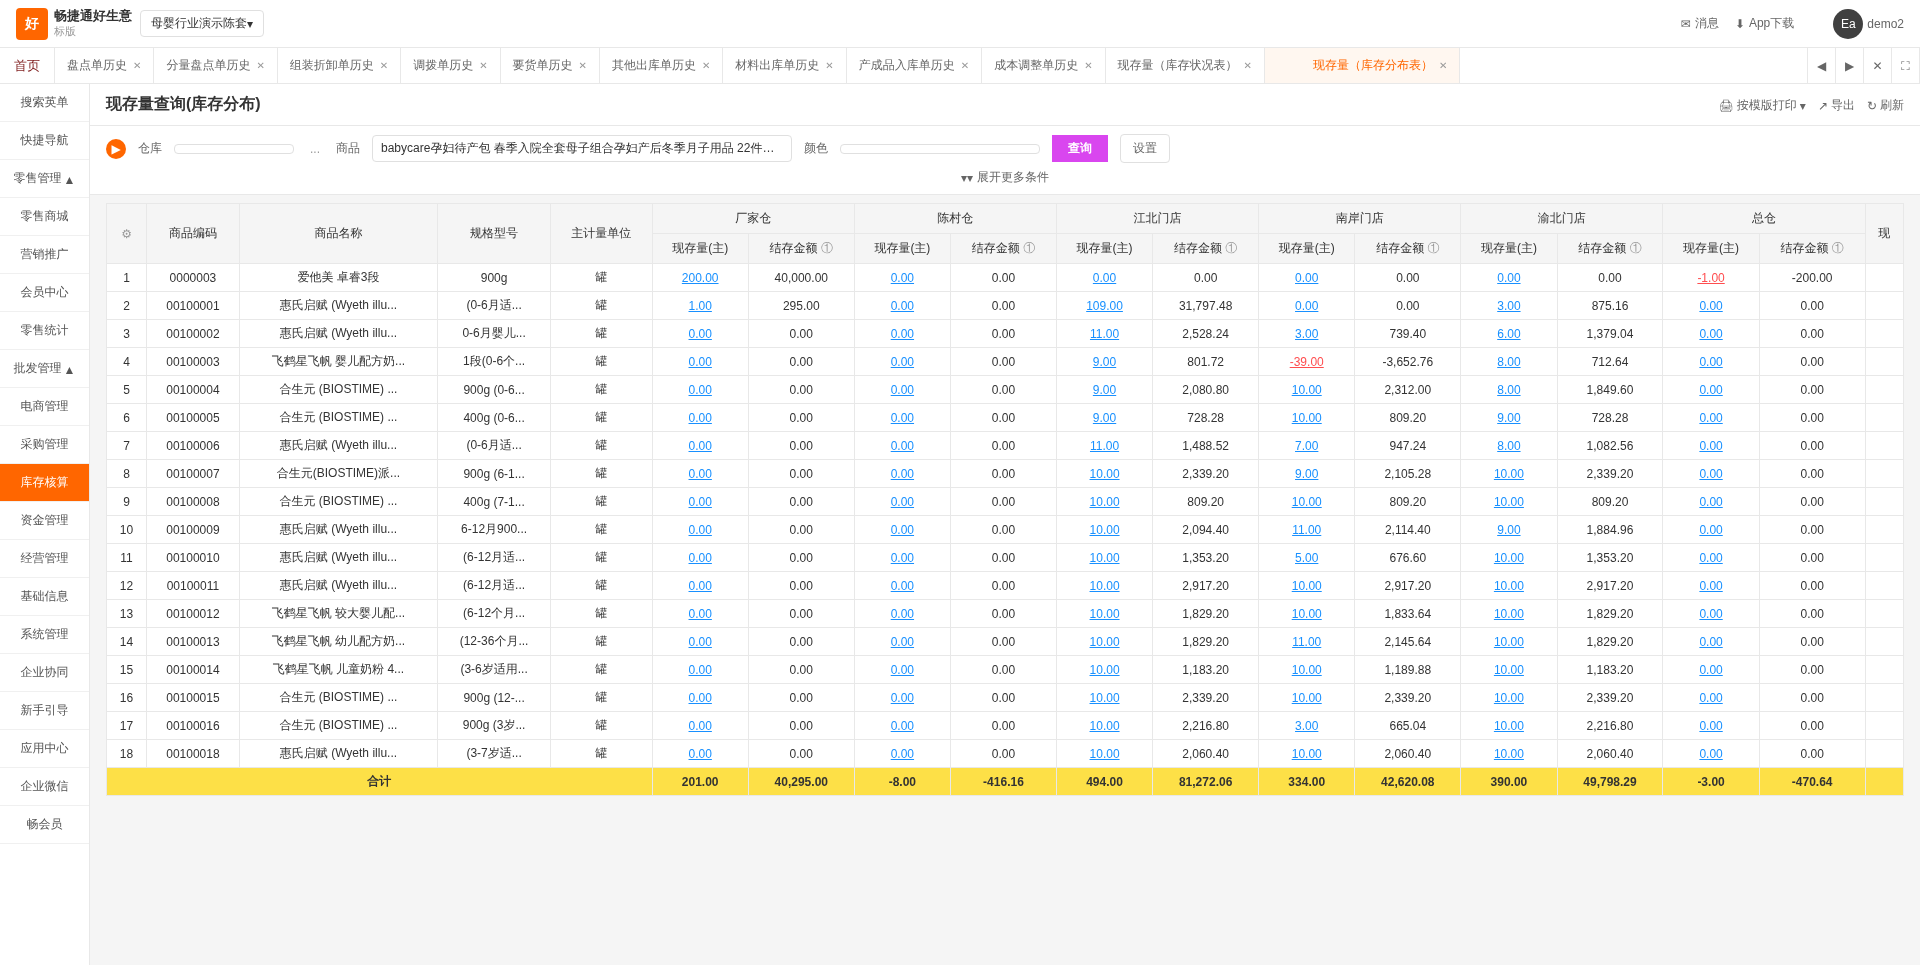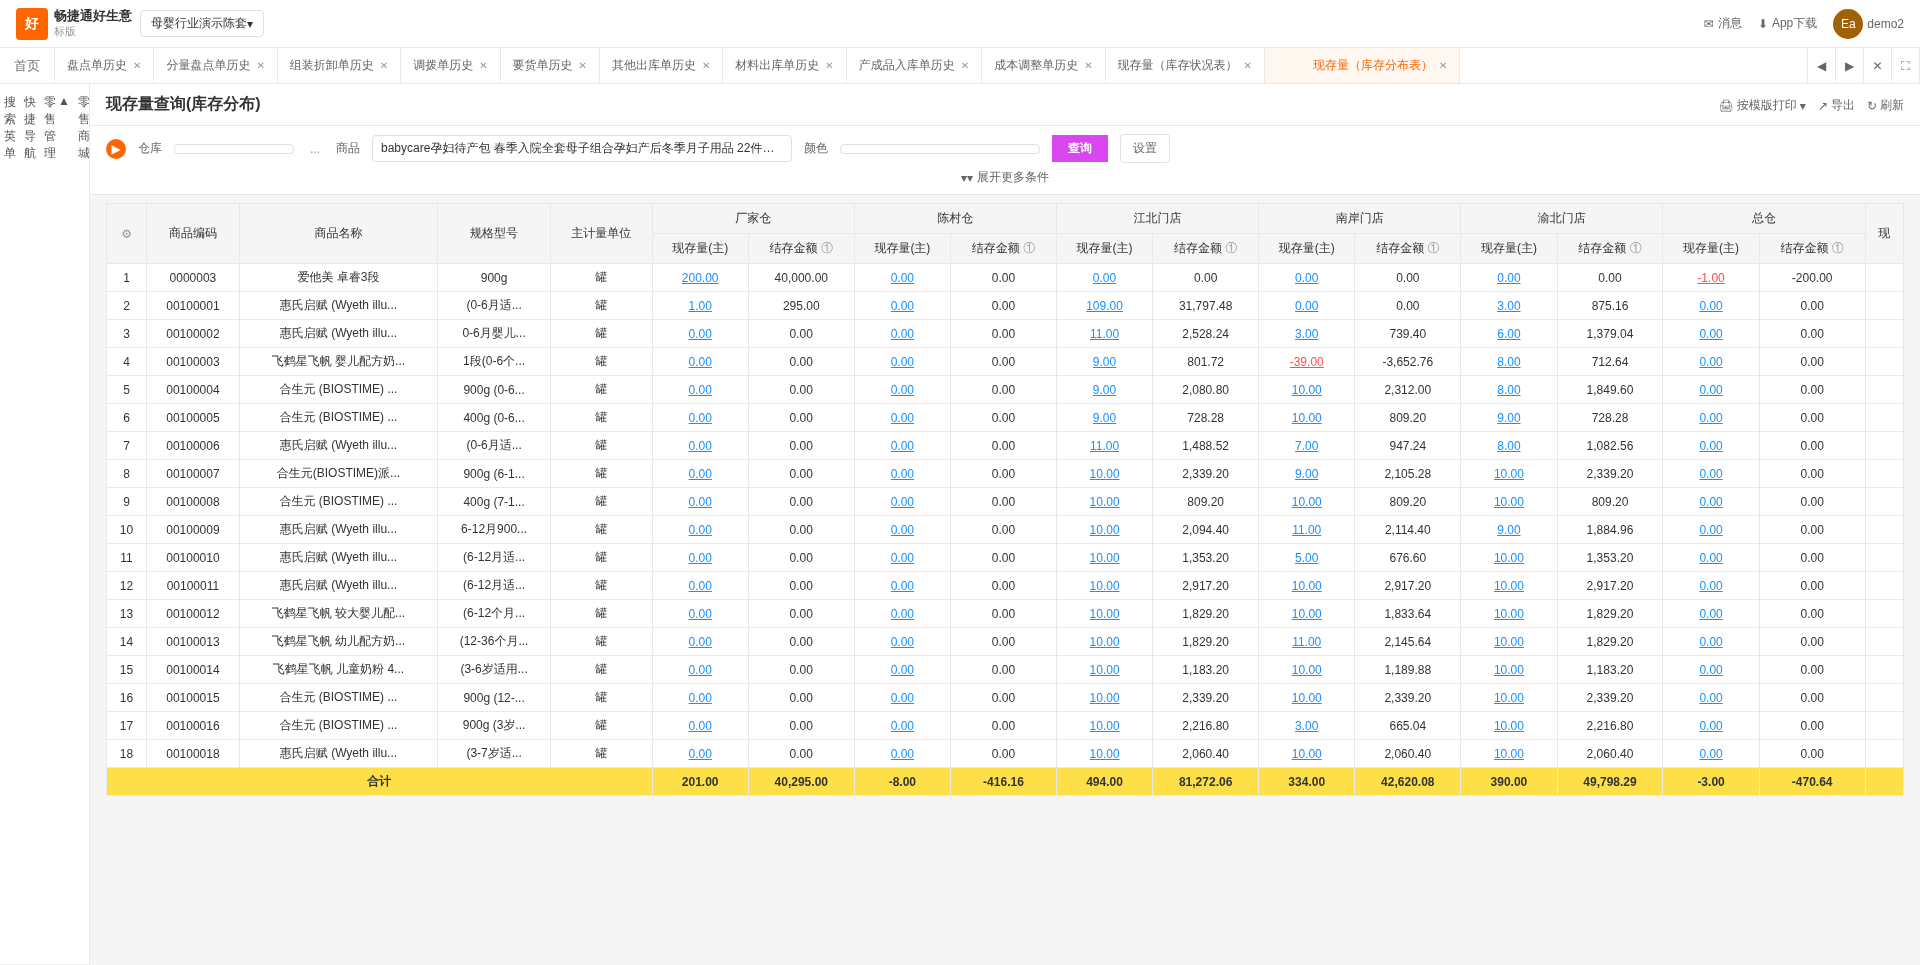--- a/index.html
+++ b/index.html
@@ -8,39 +8,39 @@
     
     .topbar { background: #fff; height: 48px; display: flex; align-items: center; justify-content: space-between; padding: 0 16px; border-bottom: 1px solid #e8e8e8; flex-shrink: 0; }
     .topbar-left { display: flex; align-items: center; gap: 8px; }
     .logo-area { display: flex; align-items: center; gap: 6px; }
     .logo-icon { width: 32px; height: 32px; background: #ff6600; border-radius: 4px; display: flex; align-items: center; justify-content: center; color: white; font-weight: bold; font-size: 14px; }
     .logo-text { font-size: 13px; color: #333; font-weight: bold; line-height: 1.2; }
     .logo-sub { font-size: 11px; color: #999; }
     .store-selector { display: flex; align-items: center; padding: 4px 10px; border: 1px solid #e0e0e0; border-radius: 4px; cursor: pointer; color: #333; }
     .topbar-right { display: flex; align-items: center; gap: 16px; }
     .topbar-action { display: flex; align-items: center; gap: 4px; color: #666; cursor: pointer; }
-    .avatar { width: 30px; height: 30px; background: #a16207; border-radius: 50%; display: flex; align-items: center; justify-content: center; color: white; font-size: 12px; }
+    .avatar { width: 30px; height: 30px; background: #404040; border-radius: 50%; display: flex; align-items: center; justify-content: center; color: white; font-size: 12px; margin-left: 23px; }
 
     
     .tabbar { background: #fff; height: 36px; display: flex; align-items: center; border-bottom: 1px solid #e8e8e8; flex-shrink: 0; overflow: hidden; }
-    .tab-home { padding: 0 14px; height: 100%; display: flex; align-items: center; color: #737373; cursor: pointer; border-right: 1px solid #e8e8e8; font-size: 13px; }
+    .tab-home { padding: 0 14px; height: 100%; display: flex; align-items: center; color: #7f1d1d; cursor: pointer; border-right: 1px solid #e8e8e8; font-size: 13px; }
     .tab-item { padding: 0 12px; height: 100%; display: flex; align-items: center; gap: 6px; color: #666; cursor: pointer; border-right: 1px solid #e8e8e8; white-space: nowrap; font-size: 12px; }
     .tab-item.active { color: #ff6600; background: #fff7f0; padding-left: 48px; }
     .tab-close { color: #999; font-size: 10px; cursor: pointer; }
     .tab-nav-btns { display: flex; margin-left: auto; border-left: 1px solid #e8e8e8; }
     .tab-nav-btn { width: 28px; height: 36px; display: flex; align-items: center; justify-content: center; cursor: pointer; color: #666; border-right: 1px solid #e8e8e8; }
 
     
     .main { display: flex; flex: 1; overflow: hidden; }
 
     
-    .sidebar { width: 90px; background: #fff; border-right: 1px solid #e8e8e8; display: flex; flex-direction: row; flex-shrink: 0; overflow-y: auto; }
+    .sidebar { width: 90px; background: #fff; border-right: 1px solid #e8e8e8; display: flex; flex-direction: column; flex-shrink: 0; overflow-y: auto; }
     .sidebar-item { padding: 10px 4px; text-align: center; cursor: pointer; color: #555; border-bottom: 1px solid #f0f0f0; font-size: 12px; }
     .sidebar-item.active { background: #ff6600; color: #fff; }
-    .sidebar-item.has-arrow { display: flex; align-items: flex-start; justify-content: center; gap: 2px; }
+    .sidebar-item.has-arrow { display: flex; align-items: flex-end; justify-content: center; gap: 2px; }
 
     
     .content { flex: 1; display: flex; flex-direction: column; overflow: hidden; background: #f5f5f5; }
 
     
     .page-header { background: #fff; padding: 10px 16px 0; border-bottom: 1px solid #e8e8e8; flex-shrink: 0; }
     .page-title { font-size: 16px; font-weight: bold; color: #333; margin-bottom: 10px; }
 
     
     .filter-bar { background: #fff; padding: 8px 16px; border-bottom: 1px solid #e8e8e8; flex-shrink: 0; }

